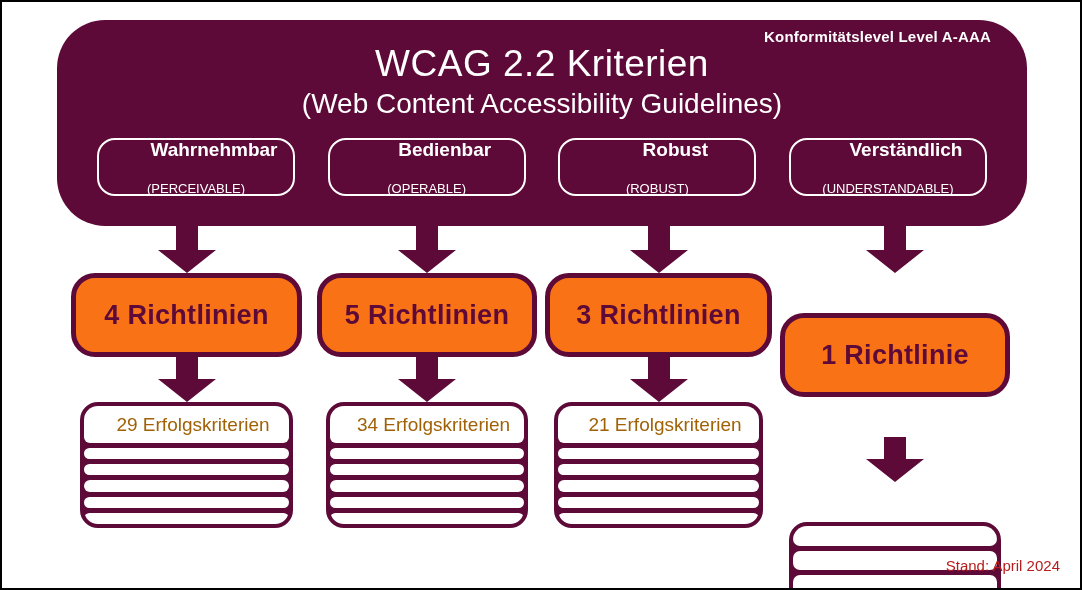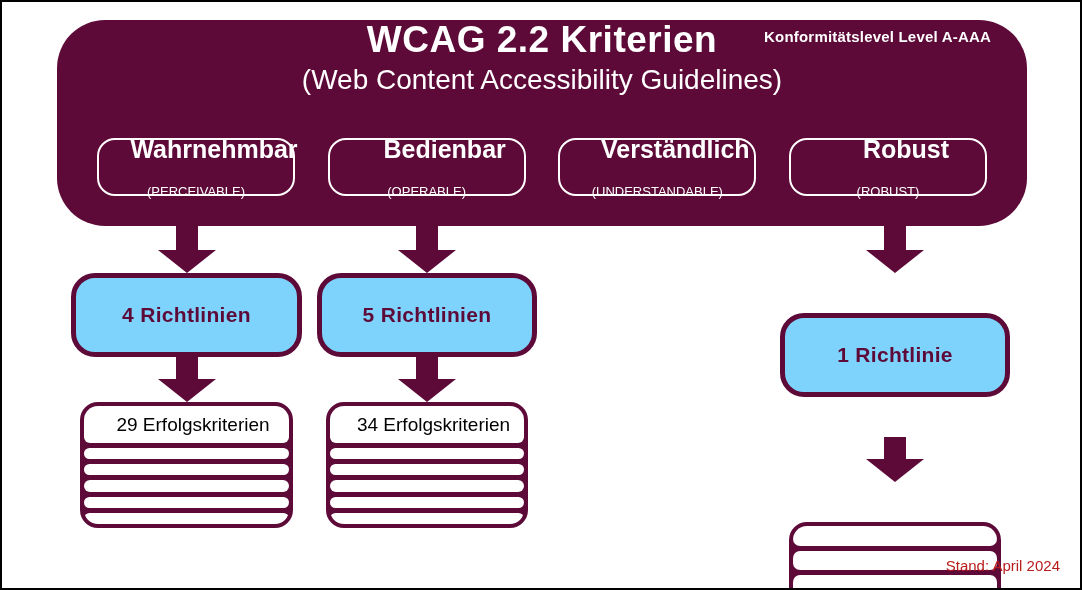--- a/index.html
+++ b/index.html
@@ -12,59 +12,59 @@
   .header {
     position:absolute; left:55px; top:18px; width:970px; height:206px;
     background:#5D0A38; border-radius:48px; color:#fff; text-align:center;
     box-sizing:border-box;
   }
   .conformance {
     position:absolute; top:8px; right:36px;
     font-size:15px; font-weight:bold; letter-spacing:.2px;
   }
   .title {
-    font-size:37px; font-weight:bold; letter-spacing:.5px; line-height:1.1;
+    padding-top:24px; font-size:37px; font-weight:normal; letter-spacing:.5px; line-height:1.1;
   }
   .subtitle { font-size:28px; margin-top:3px; }
   .pills {
     position:absolute; left:0; right:0; top:118px;
     display:flex; justify-content:space-between; padding:0 40px;
   }
   .pill {
     width:198px; height:58px; box-sizing:border-box;
     border:2.5px solid #fff; border-radius:18px;
     display:flex; flex-direction:column; justify-content:center; align-items:center;
   }
-  .pill-name { font-size:25px; font-weight:bold;margin-left:36px; }
+  .pill-name { font-size:19px; font-weight:bold;margin-left:36px; }
   .pill-en   { font-size:13px; margin-top:20px; }
   
   .col {
     position:absolute; top:224px;
     display:flex; flex-direction:column; align-items:center;
   }
   .col-1 { left:69px;  width:231px; }
   .col-2 { left:315px; width:220px;justify-content:flex-end; }
   .col-3 { left:543px; width:227px; }
   .col-4 { left:778px; width:230px;gap:40px; }
   .arrow { display:block; flex:none; }
   .rbox {
     width:100%; height:84px; box-sizing:border-box;
-    background:#7dd3fc; border:5px solid #5D0A38; border-radius:24px;
+    background:#f97316; border:5px solid #5D0A38; border-radius:24px;
     display:flex; align-items:center; justify-content:center;
-    color:#5D0A38; font-size:21px; font-weight:bold; letter-spacing:.3px;
+    color:#5D0A38; font-size:27px; font-weight:bold; letter-spacing:.3px;
   }
   .ekbox {
     width:calc(100% - 18px); height:126px; box-sizing:border-box;
     background:#5D0A38; border:4px solid #5D0A38; border-radius:18px;
     display:flex; flex-direction:column; gap:5px; overflow:hidden;
   }
   .ek-title {
     flex:none; height:37px; background:#fff; border-radius:6px;
     display:flex; align-items:center; justify-content:center;
-    color:#000000; font-size:19px;padding-left:13px;
+    color:#a16207; font-size:19px;padding-left:13px;
   }
   .stripe { flex:1; background:#fff; border-radius:7px; }
   
   .footer {
     position:absolute; right:20px; bottom:14px;
     font-size:15px; color:#b91c1c;
   }
 </style>
 </head>
 <body>
@@ -78,26 +78,26 @@
     <div class="pills">
       <div class="pill">
         <div class="pill-name">Wahrnehmbar</div>
         <div class="pill-en">(PERCEIVABLE)</div>
       </div>
       <div class="pill">
         <div class="pill-name">Bedienbar</div>
         <div class="pill-en">(OPERABLE)</div>
       </div>
       <div class="pill">
+        <div class="pill-name">Robust</div>
+        <div class="pill-en">(ROBUST)</div>
+      </div>
+      <div class="pill">
         <div class="pill-name">Verständlich</div>
         <div class="pill-en">(UNDERSTANDABLE)</div>
-      </div>
-      <div class="pill">
-        <div class="pill-name">Robust</div>
-        <div class="pill-en">(ROBUST)</div>
       </div>
     </div>
   </div>
 
   <div class="col col-1">
     <svg class="arrow" width="58" height="47" viewBox="0 0 58 47" aria-hidden="true">
       <polygon points="18,0 40,0 40,24 58,24 29,47 0,24 18,24" fill="#5D0A38"></polygon>
     </svg>
     <div class="rbox">4 Richtlinien</div>
     <svg class="arrow" width="58" height="45" viewBox="0 0 58 45" aria-hidden="true">
@@ -124,20 +124,37 @@
     <div class="ekbox">
       <div class="ek-title">34 Erfolgskriterien</div>
       <div class="stripe"></div>
       <div class="stripe"></div>
       <div class="stripe"></div>
       <div class="stripe"></div>
       <div class="stripe"></div>
     </div>
   </div>
 
+  <div class="col col-3">
+    <svg class="arrow" width="58" height="47" viewBox="0 0 58 47" aria-hidden="true">
+      <polygon points="18,0 40,0 40,24 58,24 29,47 0,24 18,24" fill="#5D0A38"></polygon>
+    </svg>
+    <div class="rbox">3 Richtlinien</div>
+    <svg class="arrow" width="58" height="45" viewBox="0 0 58 45" aria-hidden="true">
+      <polygon points="18,0 40,0 40,22 58,22 29,45 0,22 18,22" fill="#5D0A38"></polygon>
+    </svg>
+    <div class="ekbox">
+      <div class="ek-title">21 Erfolgskriterien</div>
+      <div class="stripe"></div>
+      <div class="stripe"></div>
+      <div class="stripe"></div>
+      <div class="stripe"></div>
+      <div class="stripe"></div>
+    </div>
+  </div>
 
   <div class="col col-4">
     <svg class="arrow" width="58" height="47" viewBox="0 0 58 47" aria-hidden="true">
       <polygon points="18,0 40,0 40,24 58,24 29,47 0,24 18,24" fill="#5D0A38"></polygon>
     </svg>
     <div class="rbox">1 Richtlinie</div>
     <svg class="arrow" width="58" height="45" viewBox="0 0 58 45" aria-hidden="true">
       <polygon points="18,0 40,0 40,22 58,22 29,45 0,22 18,22" fill="#5D0A38"></polygon>
     </svg>
     <div class="ekbox">

